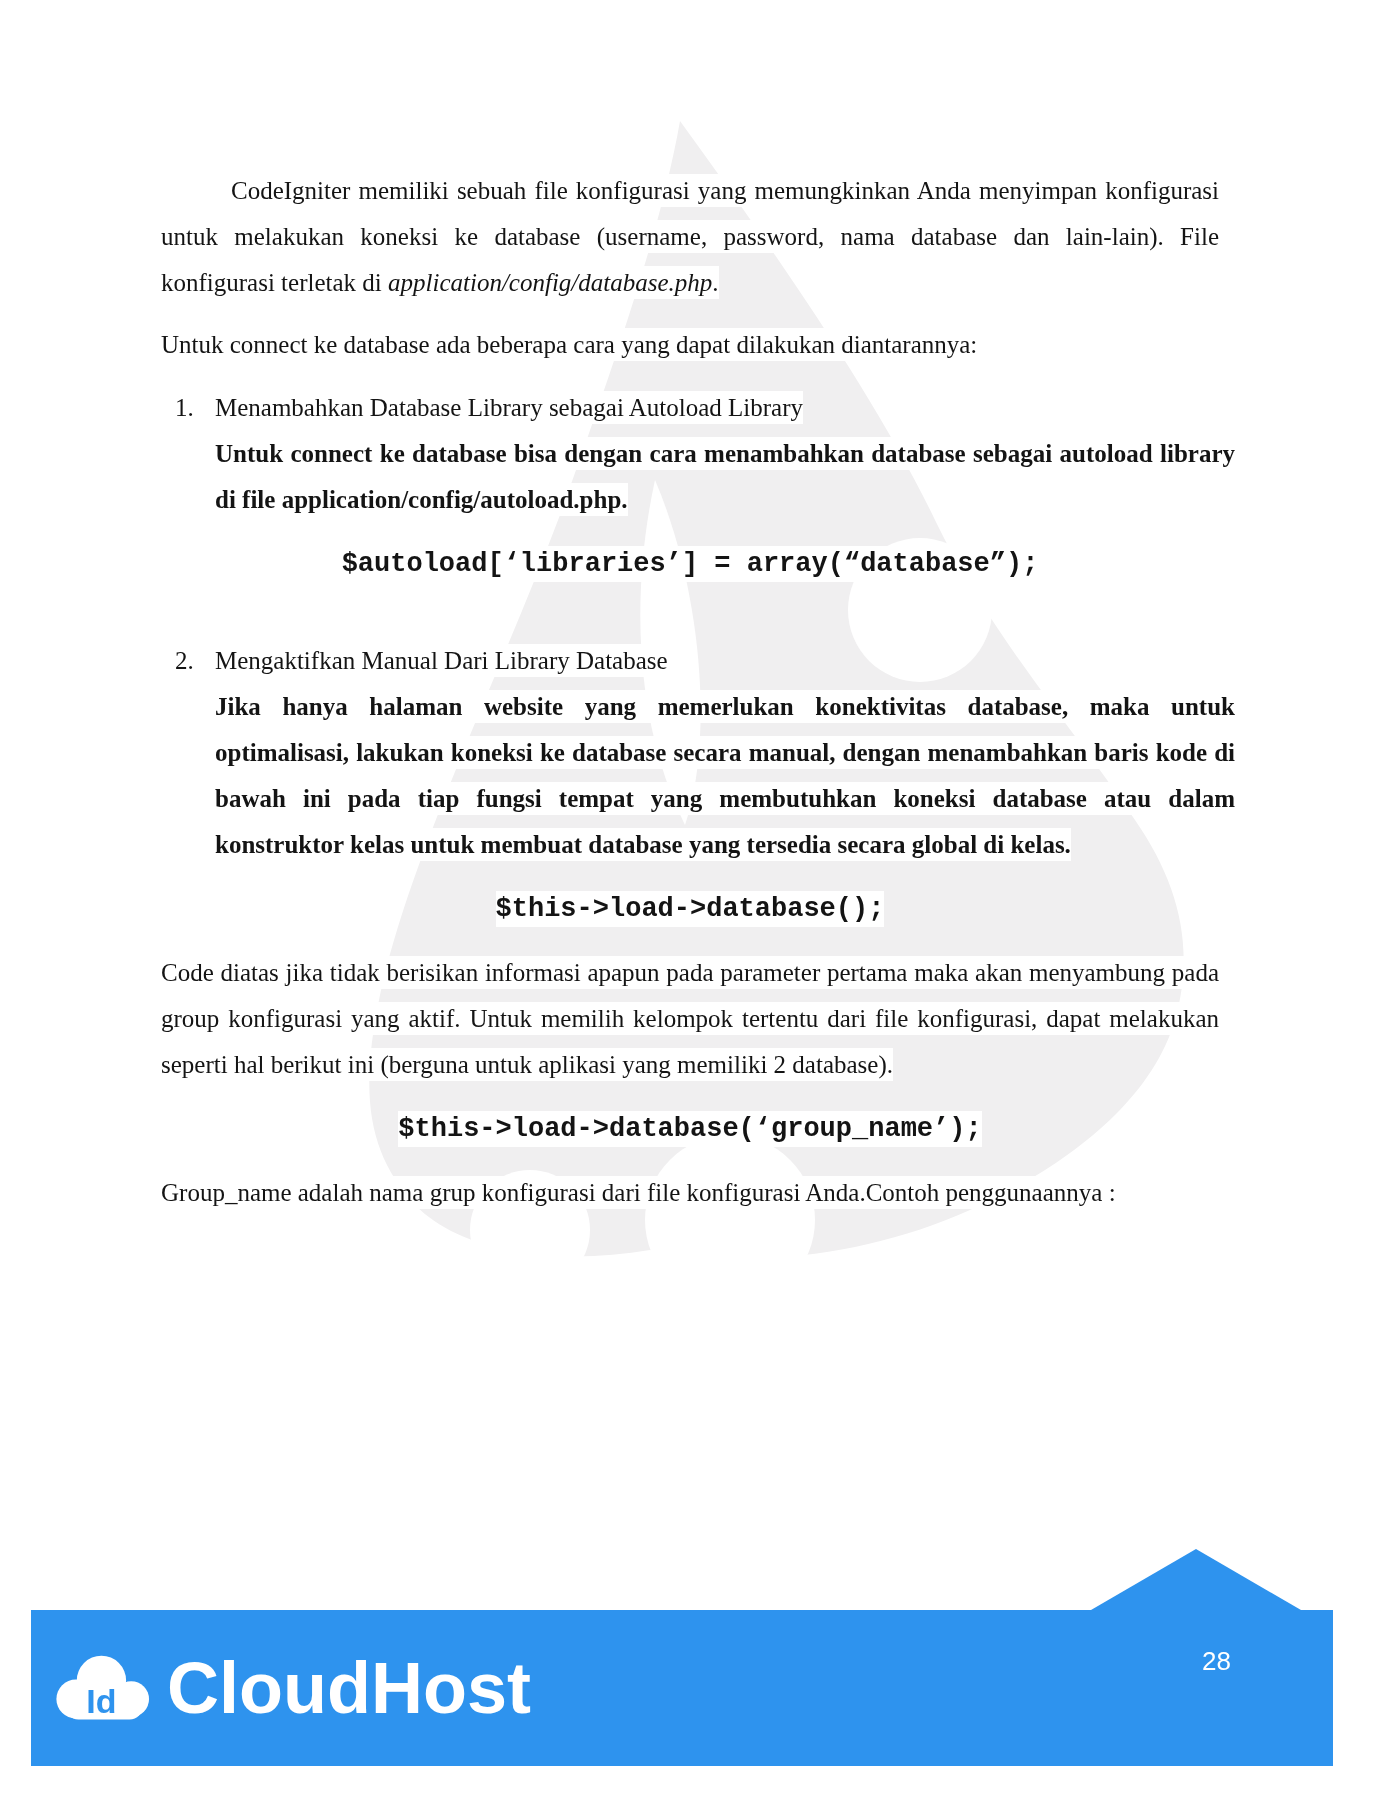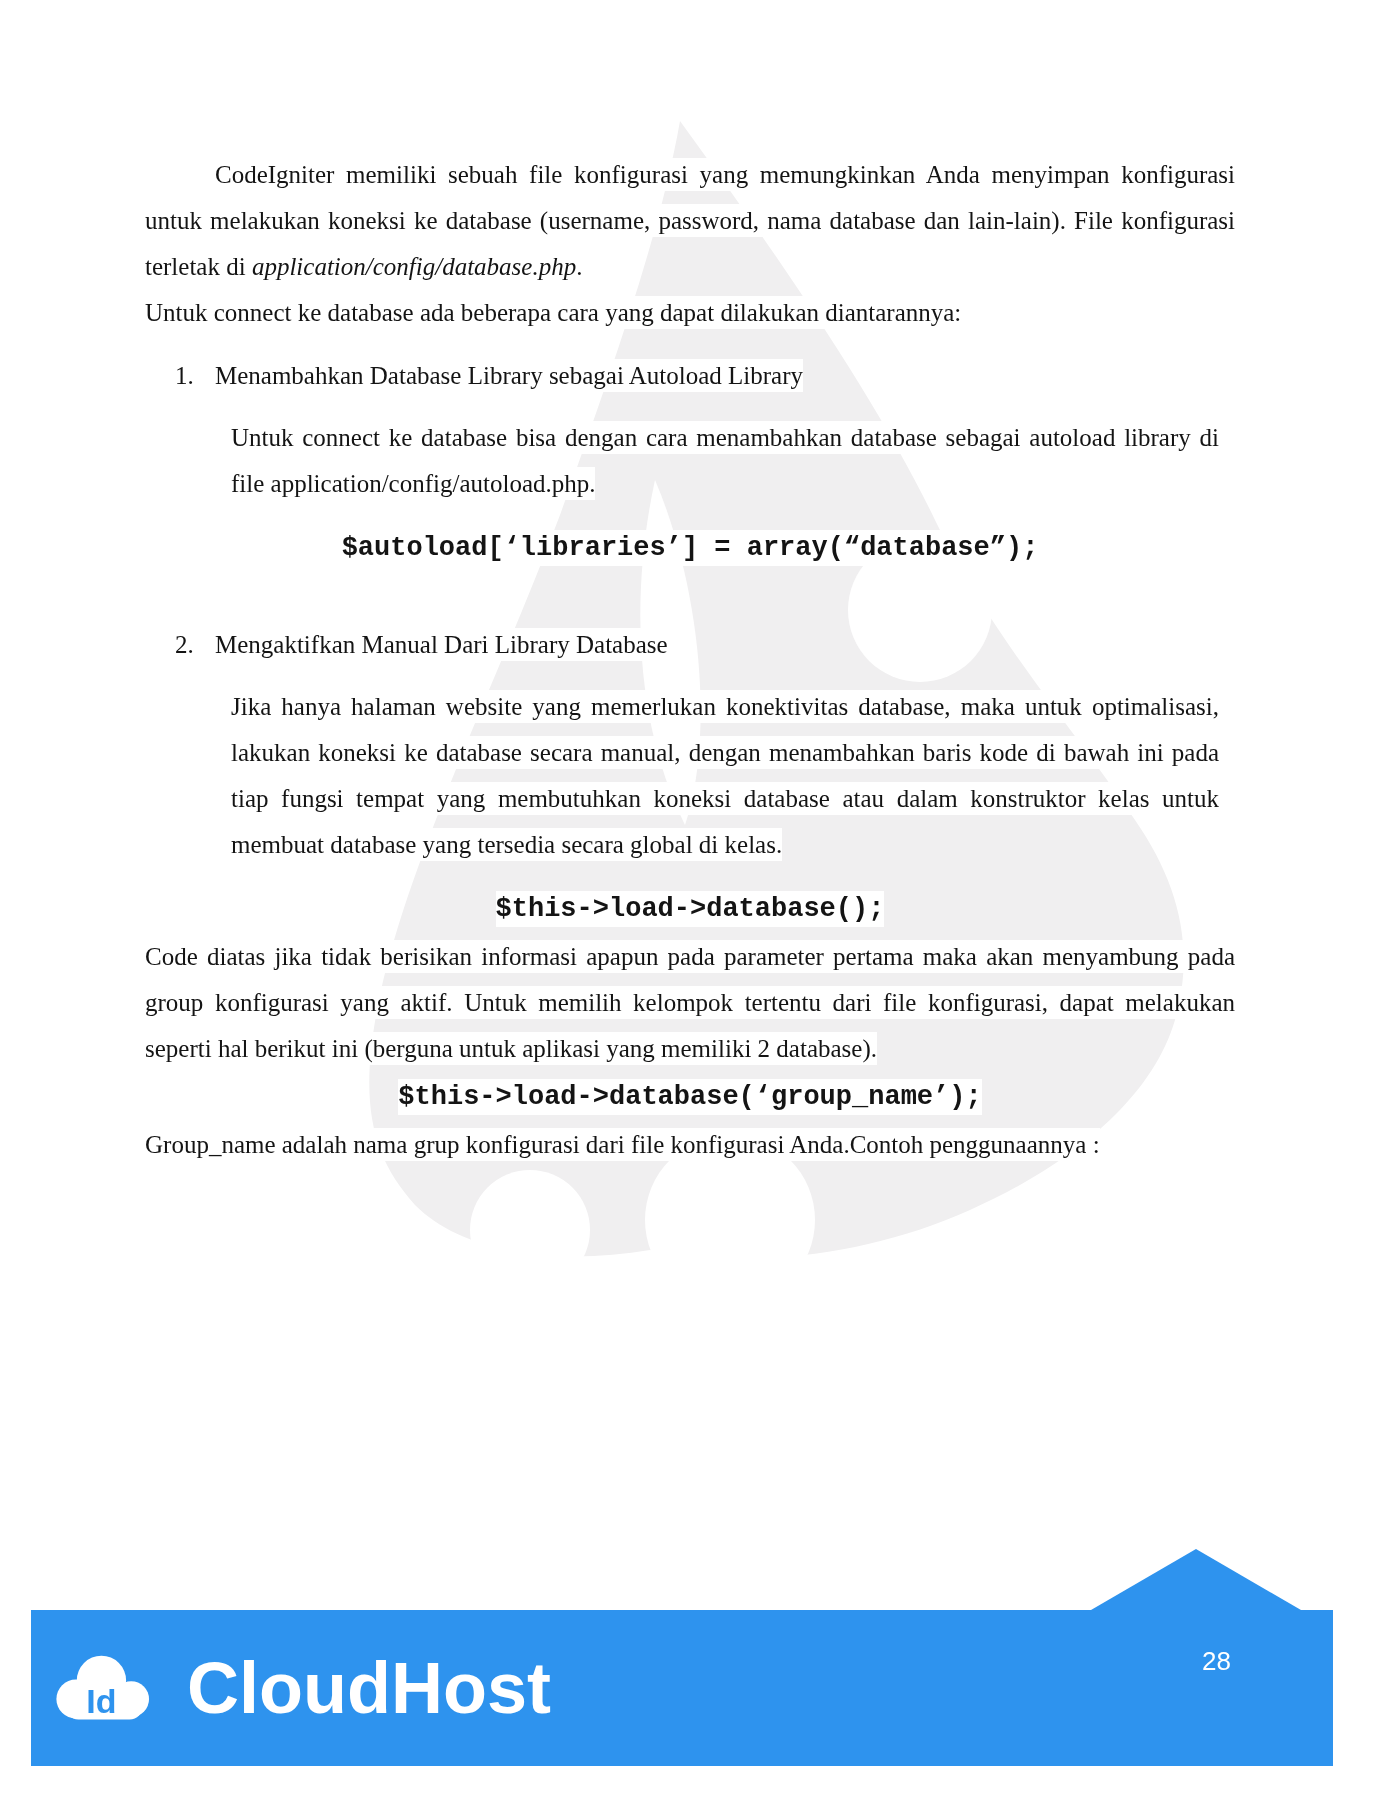--- a/index.html
+++ b/index.html
@@ -8,52 +8,52 @@
     background:#ffffff;color:#141414;
     font-family:"Liberation Serif",serif;
   }
   
   .watermark{position:absolute;left:230px;top:115px;z-index:0;pointer-events:none;}
   
   .content{
     position:absolute;left:145px;top:152px;width:1090px;z-index:1;
     font-size:25px;line-height:46px;
   }
-  .content p{margin:0;text-align:justify;}
+  .content p{margin:16px;text-align:justify;}
   .hl{
     background:#ffffff;
     -webkit-box-decoration-break:clone;box-decoration-break:clone;
     padding:3px 0;
   }
   .p1{text-indent:70px;}
   .p1 em{font-style:italic;}
   .intro{margin-top:29px;text-align:left !important;}
   .li{display:grid;grid-template-columns:70px 1fr;margin:0;}
   .li .marker{padding-left:30px;grid-column:1;grid-row:1;}
   .li .title{grid-column:2;grid-row:1;}
-  .li .body{grid-column:2;grid-row:2;text-align:justify;margin:16px;}
+  .li .body{grid-column:2;grid-row:2;text-align:justify;margin:0;font-weight:bold;}
   .li1{margin-top:17px;}
   .li2{margin-top:49px;}
   .code{
     font-weight:bold;font-size:27px;line-height:50px;text-align:center !important;font-family:Liberation Mono, monospace;
   }
   .code1{margin-top:47px;}
   .code2{margin-top:36px;}
   .code3{margin-top:48px;}
   .p3{margin-top:61px;margin-left:70px;}
   .p4{margin-top:43px;margin-left:70px;text-align:right;}
   
   .banner{
     position:absolute;left:31px;top:1610px;width:1302px;height:156px;
     background:#2e93ee;z-index:2;
   }
   .peak{position:absolute;left:1060px;top:-61px;width:210px;height:61px;display:block;}
   .logo{
     position:absolute;left:22px;top:50%;transform:translateY(-50%);
-    display:flex;align-items:center;gap:32px;
+    display:flex;align-items:center;gap:12px;
   }
   .cloud{width:102px;height:80px;display:block;}
   .wordmark{
     font-family:"Liberation Sans",sans-serif;font-weight:bold;
     font-size:72px;color:#ffffff;letter-spacing:0;
   }
   .pagenum{
     position:absolute;right:102px;top:36px;color:#ffffff;
     font-family:"Liberation Sans",sans-serif;font-size:26px;
   }

